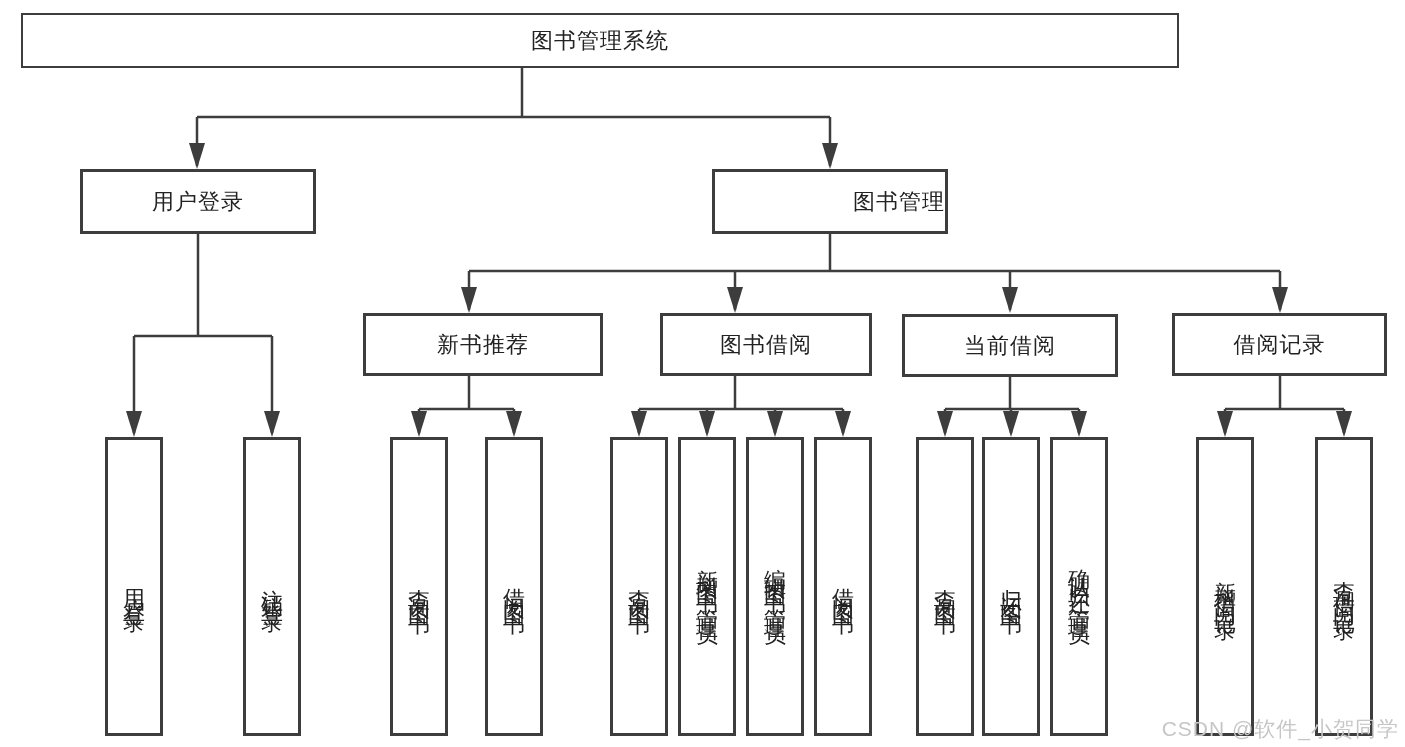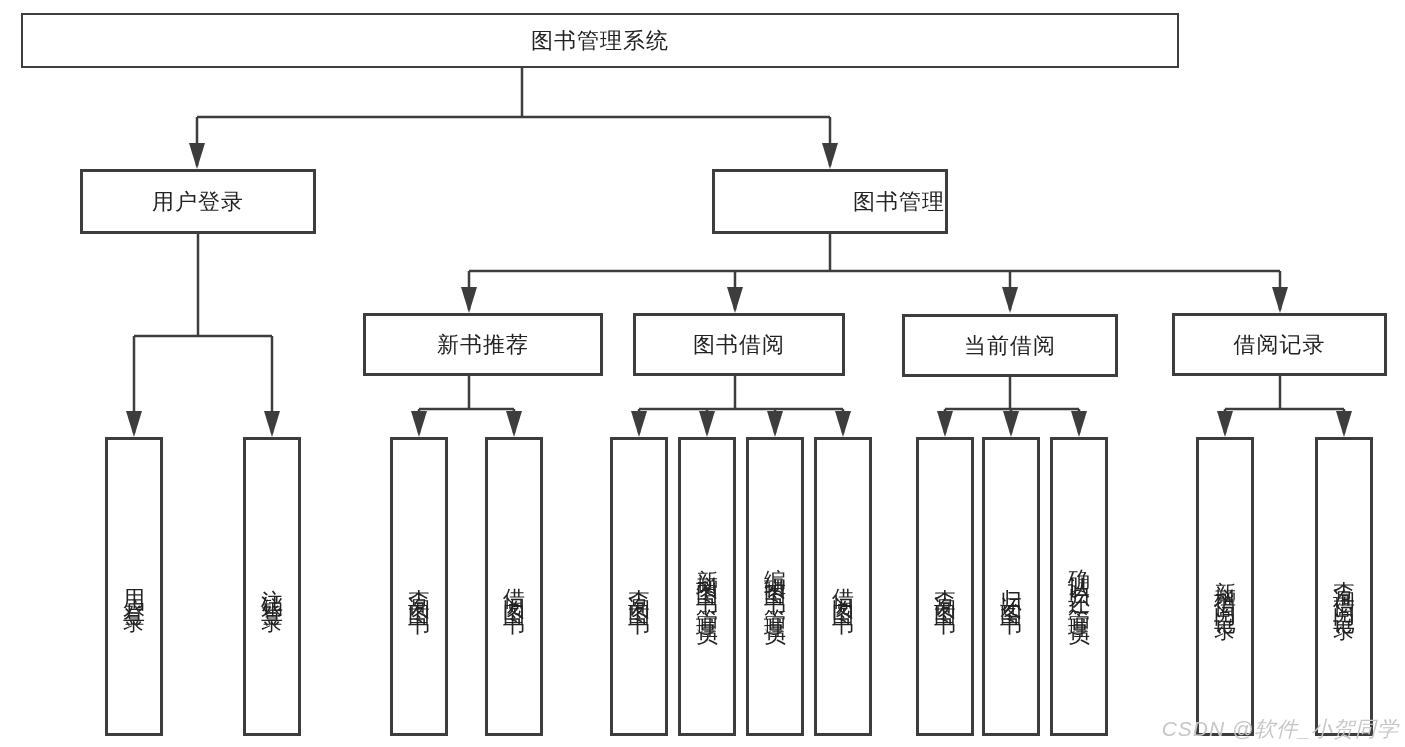--- a/index.html
+++ b/index.html
@@ -40,21 +40,21 @@
     text-orientation: mixed;
     letter-spacing: 8px;
     line-height: 1;
     padding: 6px 0;
   }
   
   .n-root   { left: 21px;   top: 13px;  width: 1158px; height: 55px; }
   .n-l2-0   { left: 80px;   top: 169px; width: 236px;  height: 65px; }
   .n-l2-1   { left: 712px;  top: 169px; width: 236px;  height: 65px; justify-content: flex-end; }
   .n-l3-0   { left: 363px;  top: 313px; width: 240px;  height: 63px; }
-  .n-l3-1   { left: 633px;  top: 313px; width: 212px;  height: 63px; }
+  .n-l3-1   { left: 660px;  top: 313px; width: 212px;  height: 63px; }
   .n-l3-2   { left: 902px;  top: 314px; width: 216px;  height: 63px; }
   .n-l3-3   { left: 1172px; top: 313px; width: 215px;  height: 63px; }
   .n-leaf   { top: 437px; width: 58px; height: 299px; }
   .n-leaf-0  { left: 105px;  }
   .n-leaf-1  { left: 243px;  }
   .n-leaf-2  { left: 390px;  }
   .n-leaf-3  { left: 485px;  }
   .n-leaf-4  { left: 610px;  }
   .n-leaf-5  { left: 678px;  }
   .n-leaf-6  { left: 746px;  }
@@ -66,21 +66,20 @@
   .n-leaf-12 { left: 1315px; }
   .watermark {
     position: absolute;
     right: 6px;
     bottom: 4px;
     font-size: 21px;
     letter-spacing: 1px;
     color: #c6c6c6;
     z-index: 10;
     white-space: nowrap;
-    font-style: italic;
   }
 </style>
 </head>
 <body>
 
 <div class="canvas">
 
   <svg class="connectors" width="1405" height="747" viewBox="0 0 1405 747" xmlns="http://www.w3.org/2000/svg">
     <g stroke="#3d3d3d" stroke-width="2.5" fill="none">
 

